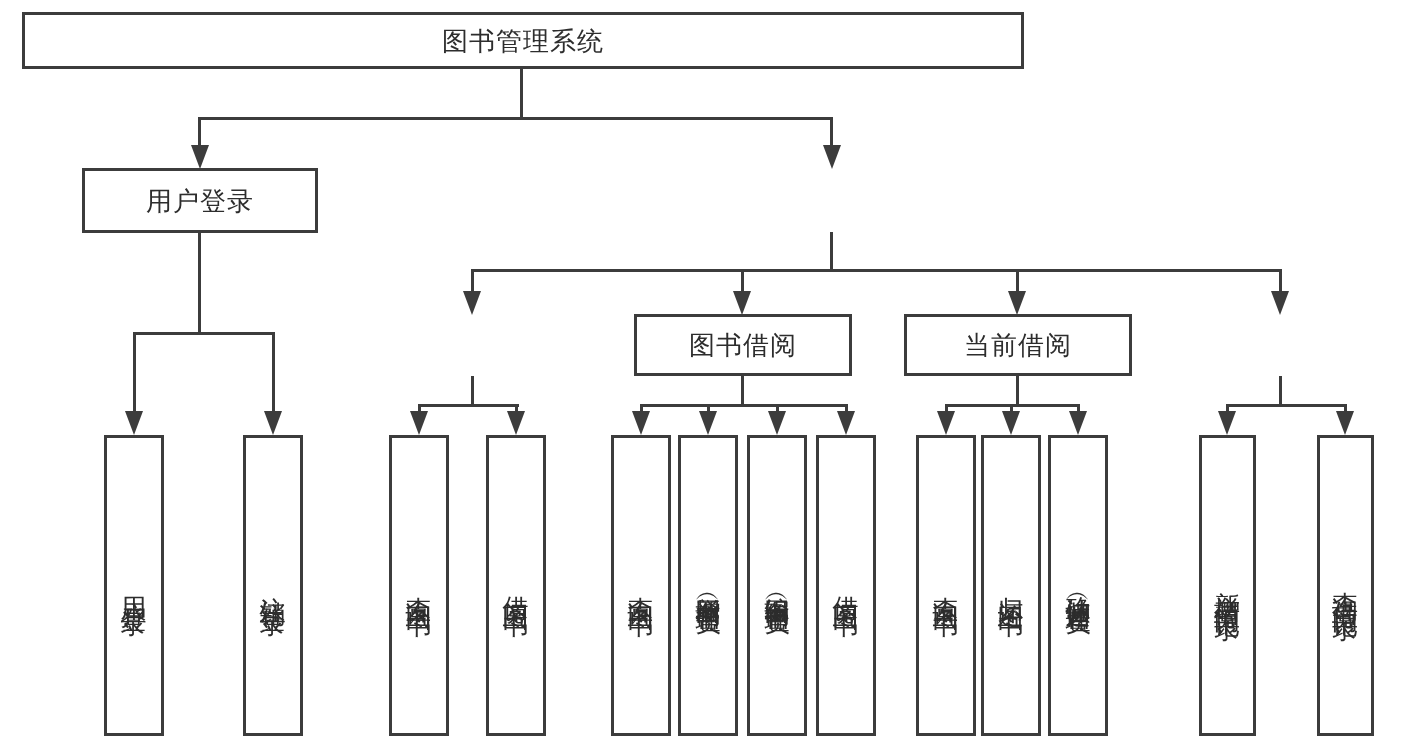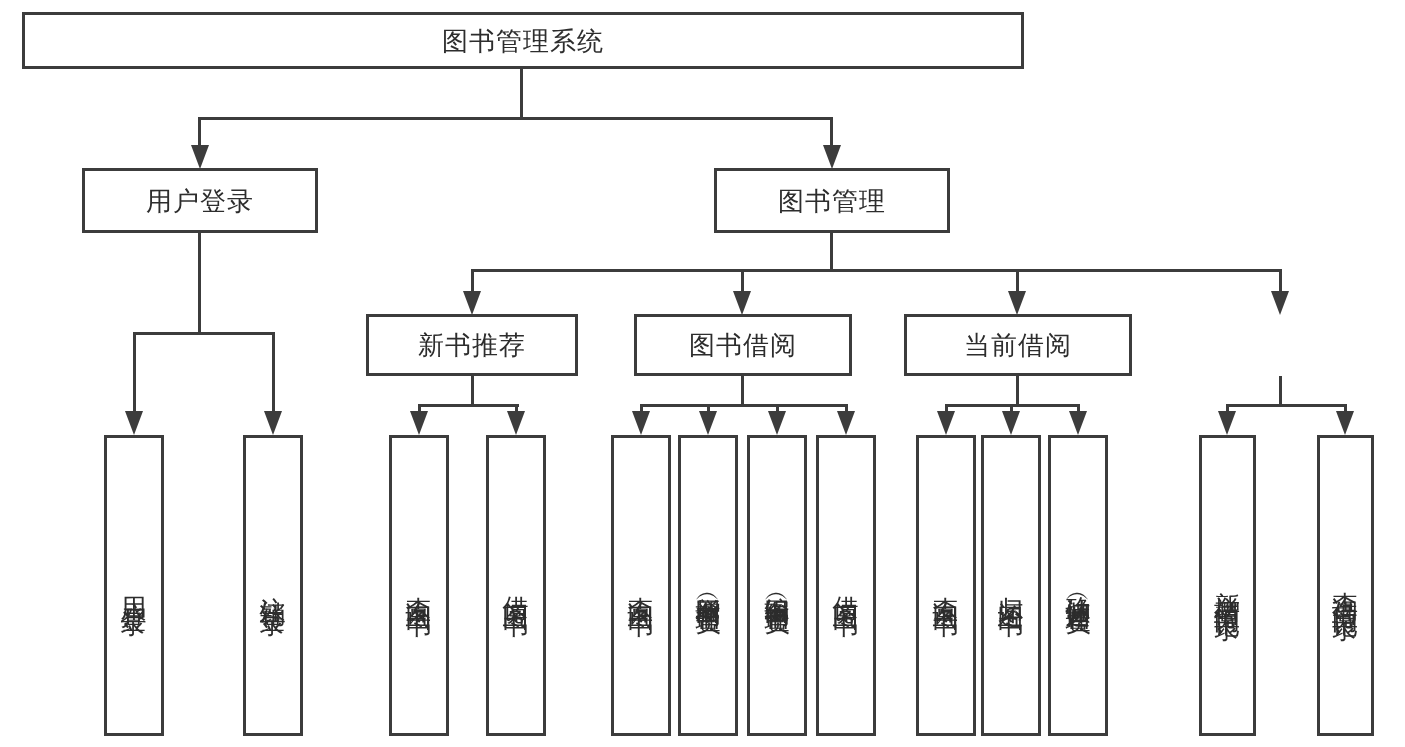--- a/index.html
+++ b/index.html
@@ -78,45 +78,39 @@
   <div class="vline" style="left:520px;top:68px;height:52px"></div>
   <div class="hline" style="left:198px;top:117px;width:635px"></div>
   <div class="vline" style="left:198px;top:117px;height:30px"></div>
   <div class="vline" style="left:830px;top:117px;height:30px"></div>
   <div class="arrow" style="left:191px;top:145px"></div>
   <div class="arrow" style="left:823px;top:145px"></div>
 
   <div class="box" style="left:82px;top:168px;width:236px;height:65px">
     <span class="hlabel">用户登录</span>
   </div>
-  <div class="box" style="left:714px;top:168px;width:236px;height:65px">
-    <span class="hlabel">图书管理</span>
-  </div>
 
   <div class="vline" style="left:198px;top:232px;height:103px"></div>
   <div class="hline" style="left:133px;top:332px;width:142px"></div>
   <div class="vline" style="left:133px;top:332px;height:80px"></div>
   <div class="vline" style="left:272px;top:332px;height:80px"></div>
   <div class="arrow" style="left:125px;top:411px"></div>
   <div class="arrow" style="left:264px;top:411px"></div>
 
   <div class="vline" style="left:830px;top:232px;height:40px"></div>
   <div class="hline" style="left:471px;top:269px;width:811px"></div>
   <div class="vline" style="left:471px;top:269px;height:25px"></div>
   <div class="vline" style="left:741px;top:269px;height:25px"></div>
   <div class="vline" style="left:1016px;top:269px;height:25px"></div>
   <div class="vline" style="left:1279px;top:269px;height:25px"></div>
   <div class="arrow" style="left:463px;top:291px"></div>
   <div class="arrow" style="left:733px;top:291px"></div>
   <div class="arrow" style="left:1008px;top:291px"></div>
   <div class="arrow" style="left:1271px;top:291px"></div>
 
-  <div class="box" style="left:366px;top:314px;width:212px;height:62px">
-    <span class="hlabel">新书推荐</span>
-  </div>
   <div class="box" style="left:634px;top:314px;width:218px;height:62px">
     <span class="hlabel">图书借阅</span>
   </div>
   <div class="box" style="left:904px;top:314px;width:228px;height:62px">
     <span class="hlabel">当前借阅</span>
   </div>
 
   <div class="vline" style="left:471px;top:376px;height:31px"></div>
   <div class="hline" style="left:418px;top:404px;width:101px"></div>
   <div class="vline" style="left:418px;top:404px;height:12px"></div>

